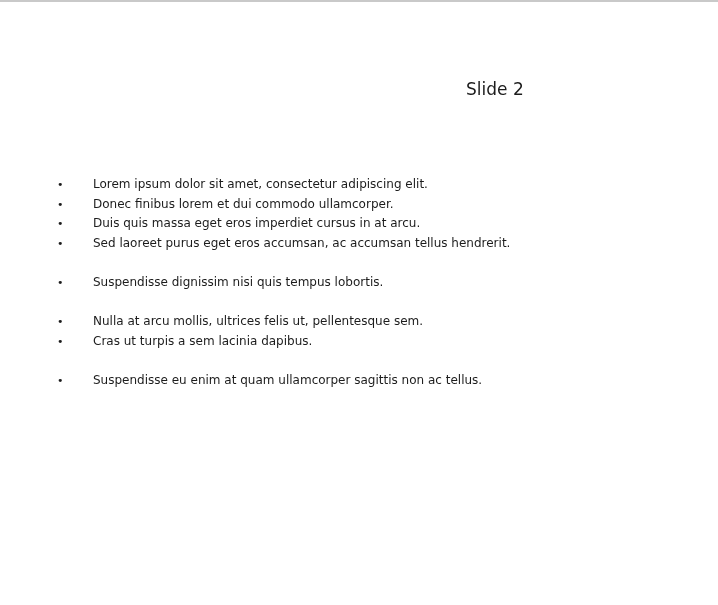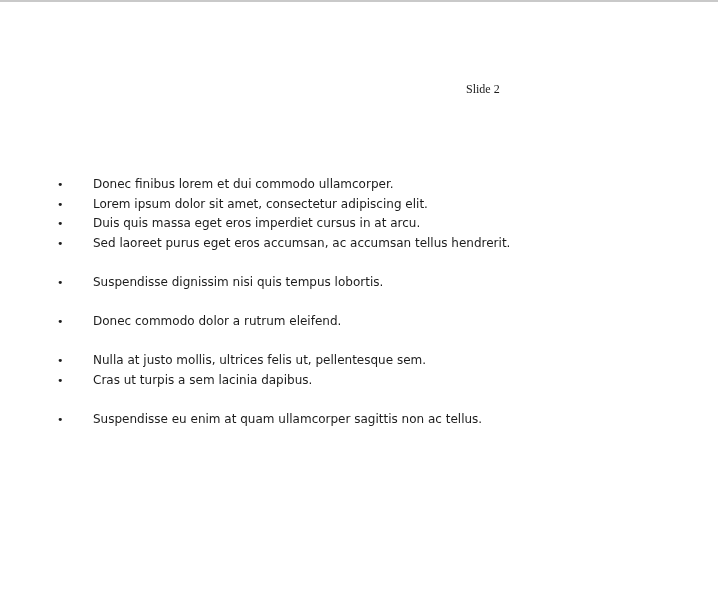--- a/index.html
+++ b/index.html
@@ -20,24 +20,23 @@
     top: 0;
     left: 0;
     width: 718px;
     height: 2px;
     background: #c9c9c9;
   }
   .slide-title {
     position: absolute;
     left: 466px;
     top: 82px;
-    font-size: 12px;
+    font-size: 17px;
     line-height: 15px;
     white-space: nowrap;
-    font-family: Liberation Serif, serif;
   }
   .bullet-list {
     position: absolute;
     left: 57px;
     top: 175px;
   }
   .bullet-group {
     margin: 0 0 19.6px 0;
   }
   .bullet-line {
@@ -54,32 +53,31 @@
   }
 </style>
 </head>
 <body>
 
 <div>
   <div class="top-rule"></div>
   <div class="slide-title">Slide 2</div>
   <div class="bullet-list" id="bullet-list">
       <div class="bullet-group">
+        <div class="bullet-line"><span class="bullet-marker">•</span><span>Lorem ipsum dolor sit amet, consectetur adipiscing elit.</span></div>
         <div class="bullet-line"><span class="bullet-marker">•</span><span>Donec finibus lorem et dui commodo ullamcorper.</span></div>
-        <div class="bullet-line"><span class="bullet-marker">•</span><span>Lorem ipsum dolor sit amet, consectetur adipiscing elit.</span></div>
         <div class="bullet-line"><span class="bullet-marker">•</span><span>Duis quis massa eget eros imperdiet cursus in at arcu.</span></div>
         <div class="bullet-line"><span class="bullet-marker">•</span><span>Sed laoreet purus eget eros accumsan, ac accumsan tellus hendrerit.</span></div>
       </div>
       <div class="bullet-group">
         <div class="bullet-line"><span class="bullet-marker">•</span><span>Suspendisse dignissim nisi quis tempus lobortis.</span></div>
       </div>
       <div class="bullet-group">
-        <div class="bullet-line"><span class="bullet-marker">•</span><span>Donec commodo dolor a rutrum eleifend.</span></div>
       </div>
       <div class="bullet-group">
-        <div class="bullet-line"><span class="bullet-marker">•</span><span>Nulla at justo mollis, ultrices felis ut, pellentesque sem.</span></div>
+        <div class="bullet-line"><span class="bullet-marker">•</span><span>Nulla at arcu mollis, ultrices felis ut, pellentesque sem.</span></div>
         <div class="bullet-line"><span class="bullet-marker">•</span><span>Cras ut turpis a sem lacinia dapibus.</span></div>
       </div>
       <div class="bullet-group">
         <div class="bullet-line"><span class="bullet-marker">•</span><span>Suspendisse eu enim at quam ullamcorper sagittis non ac tellus.</span></div>
       </div>
     </div>
 </div>
 
 </body></html>

